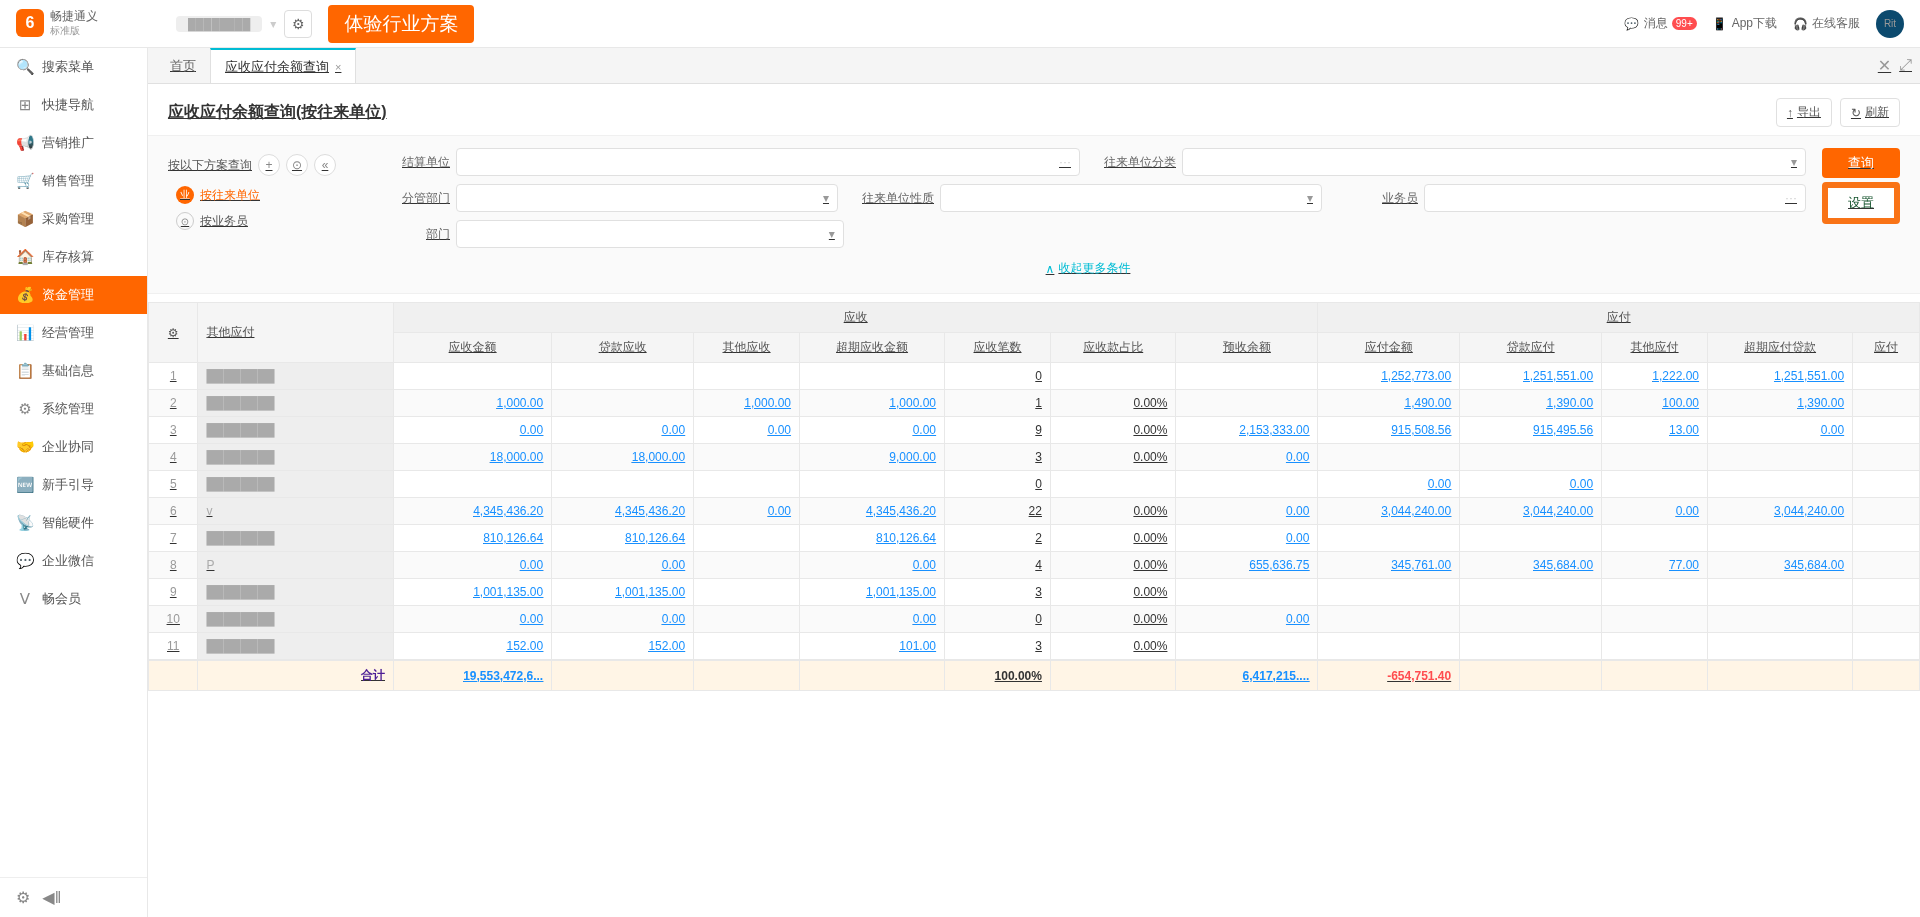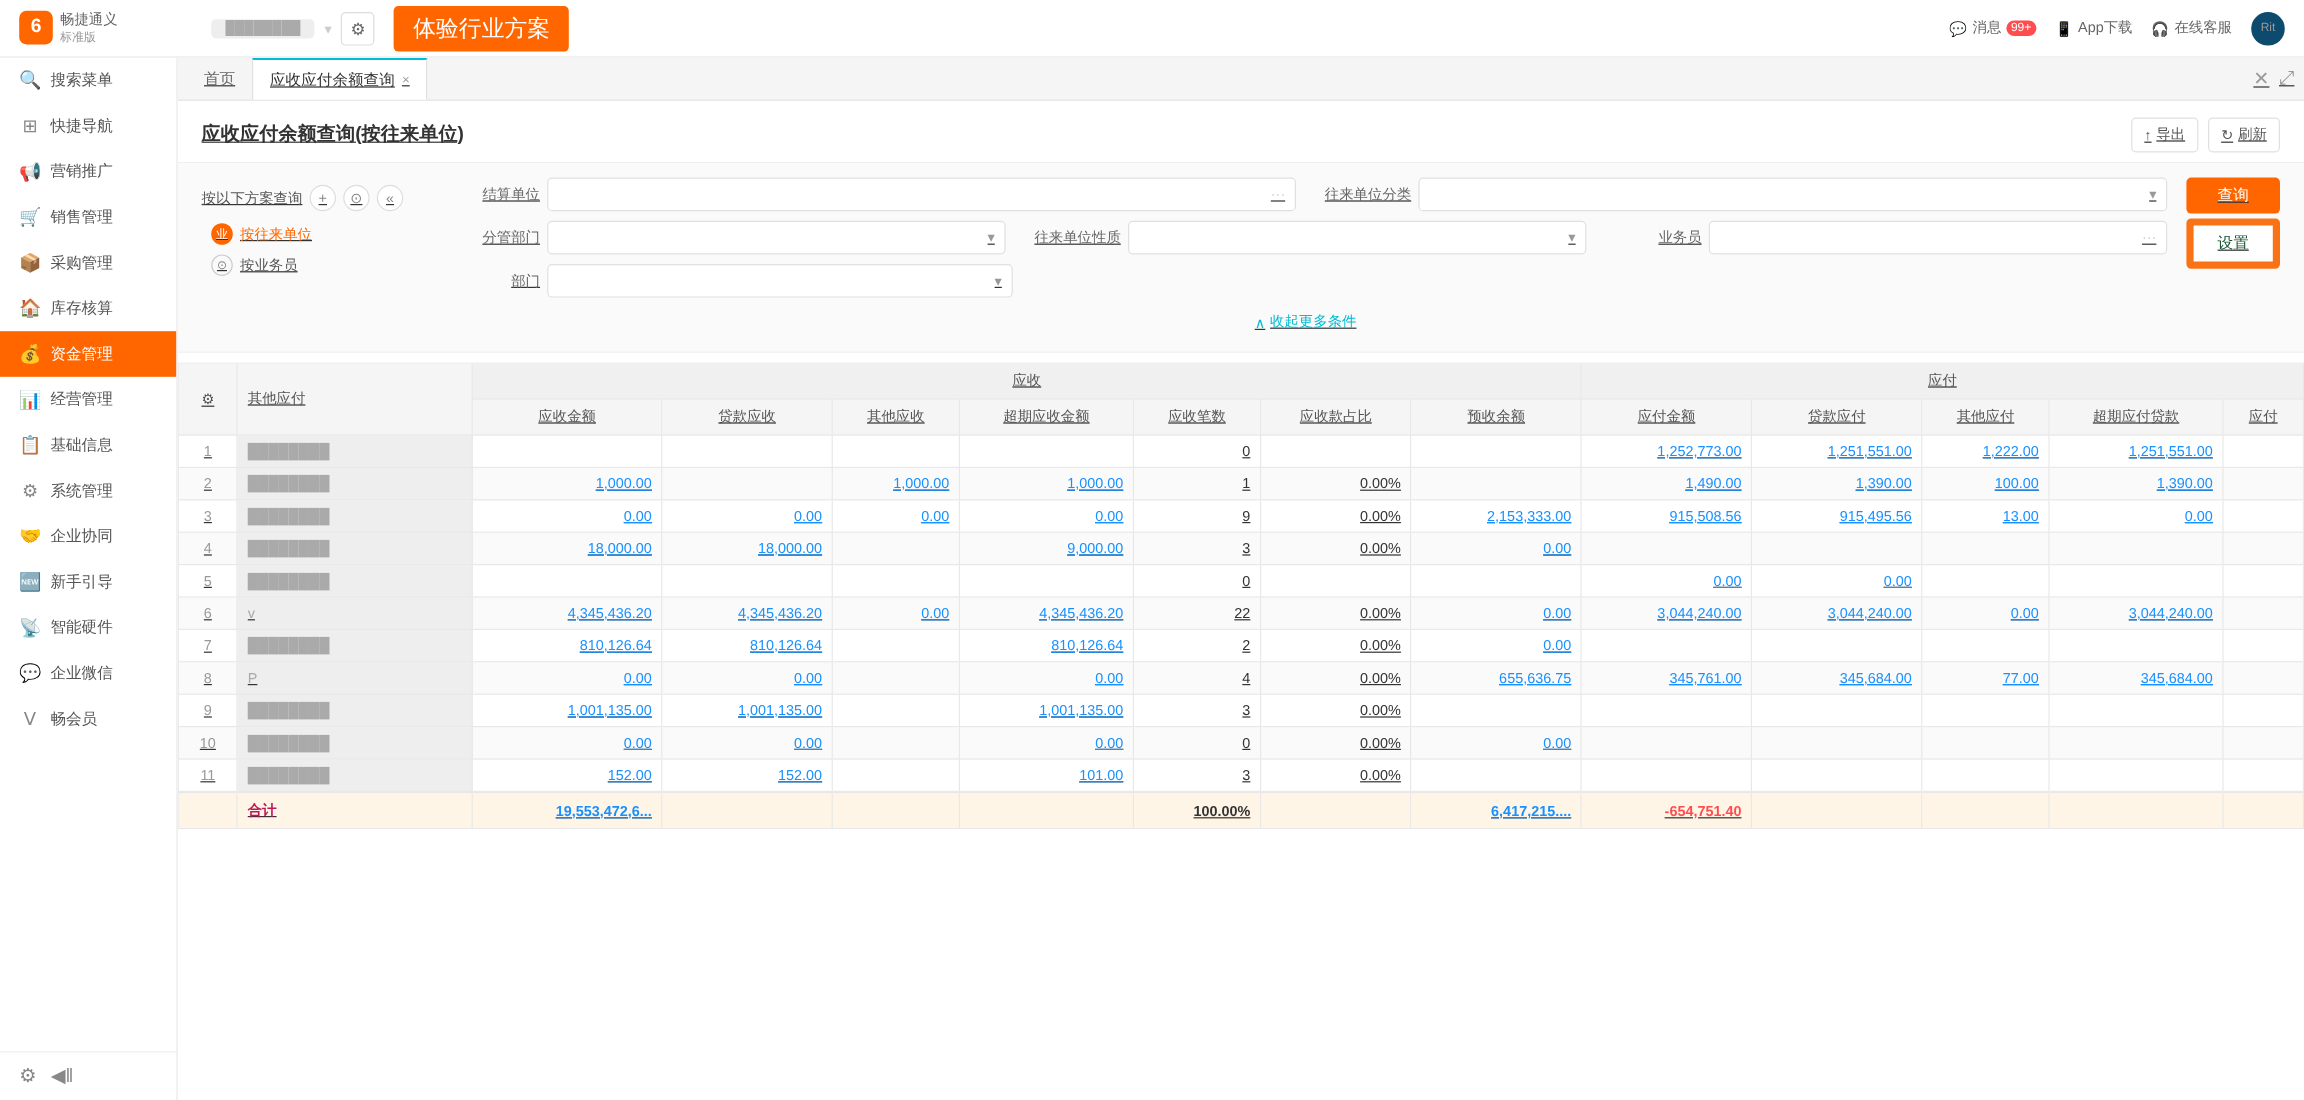--- a/index.html
+++ b/index.html
@@ -328,21 +328,21 @@
     }
     .row-num {
       color: #999;
       text-align: center !important;
     }
     .table-footer td {
       background: #fff5e6 !important;
       font-weight: 600;
       border-top: 2px solid #e8e8e8;
     }
-    .table-footer td.footer-label { text-align: left; color: #be185d; }
+    .table-footer td.footer-label { text-align: right; color: #4c1d95; }
   </style>
 </head>
 <body>
 
 <div class="top-bar">
   <div class="logo-area">
     <div class="logo-icon">
       <span>6</span>
     </div>
     <div>

